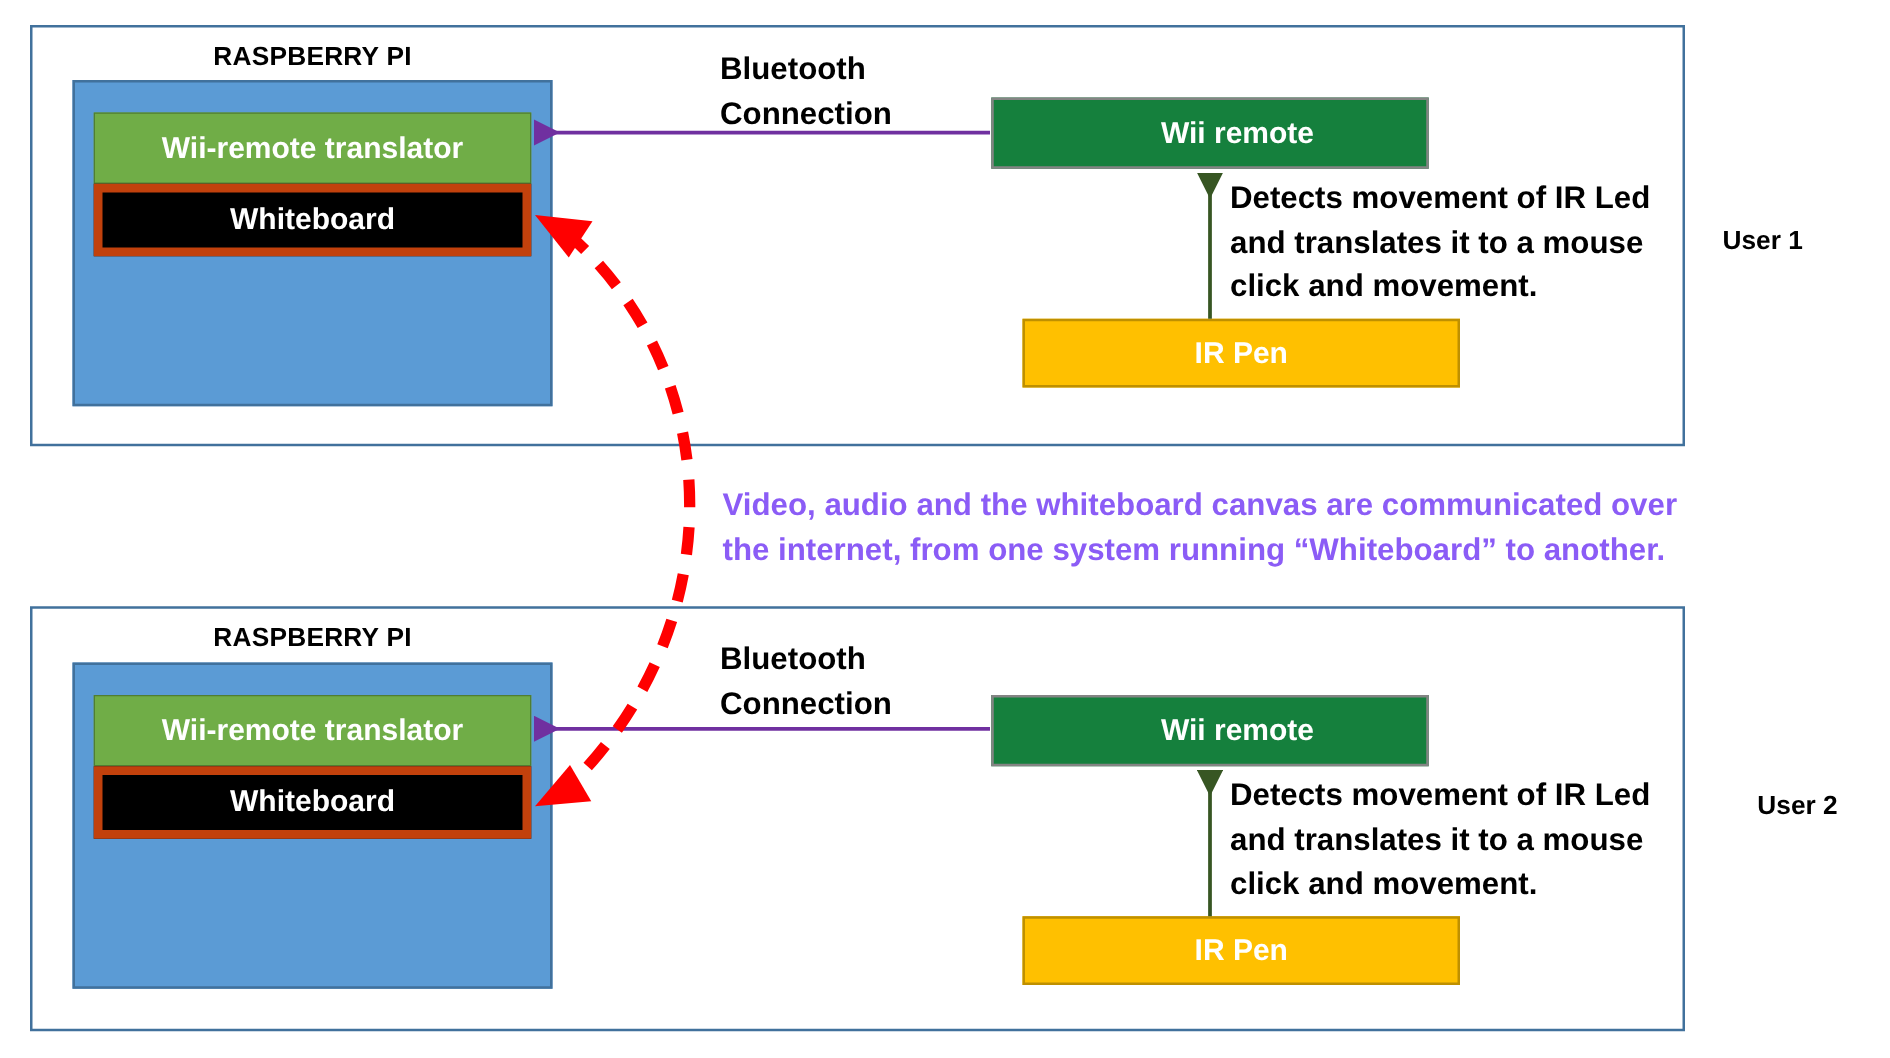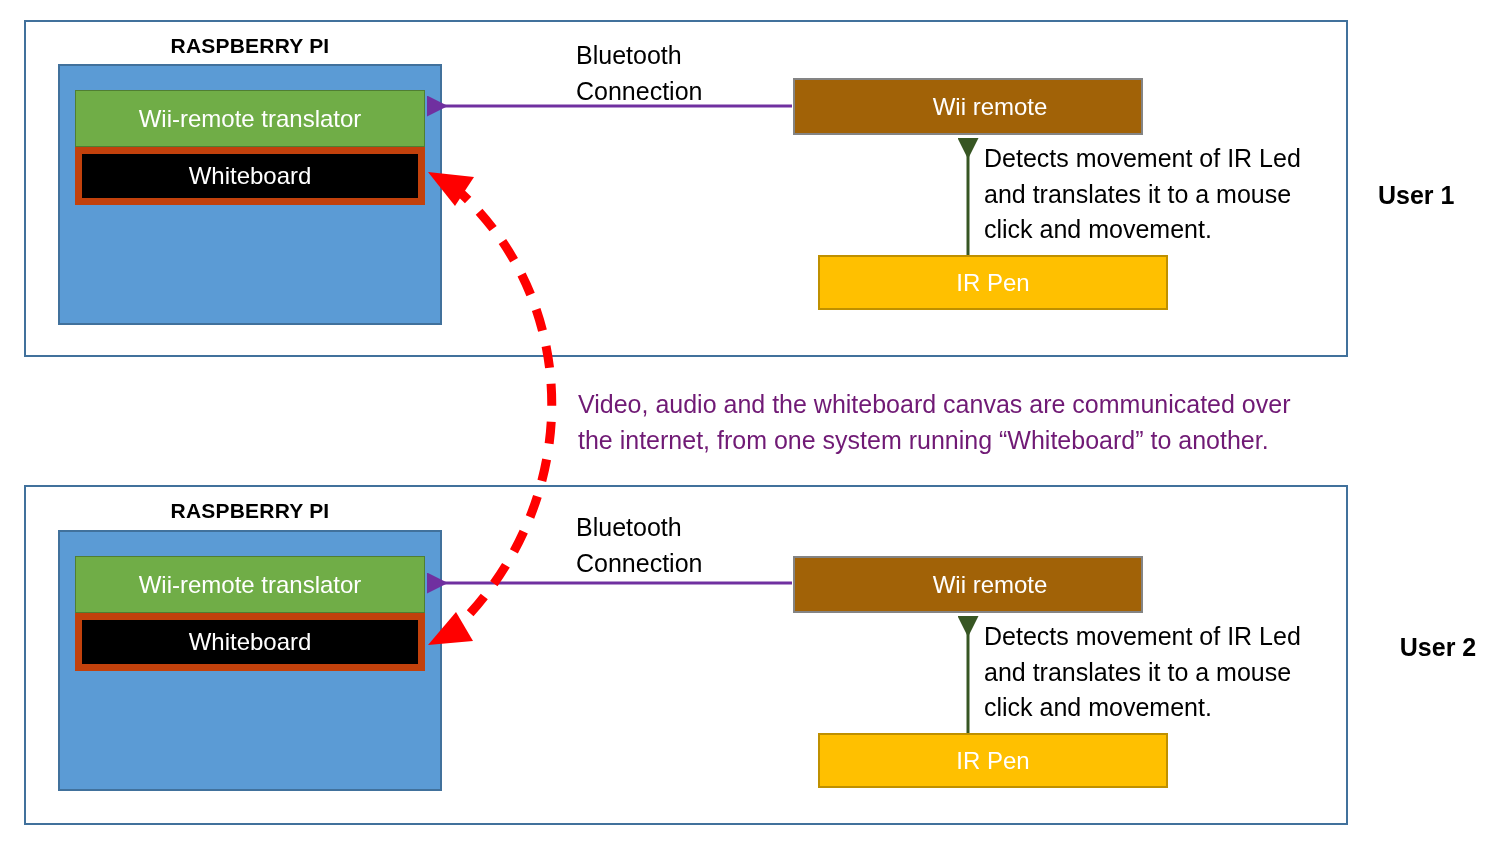--- a/index.html
+++ b/index.html
@@ -13,21 +13,21 @@
     font-family: "Liberation Sans", sans-serif;
     position: relative;
     overflow: hidden;
   }
   #stage {
     position: absolute;
     left: 0; top: 0;
     width: 1512px;
     height: 678px;
   }
-  .abs { position: absolute; box-sizing: border-box; }
+  .abs { position: absolute; box-sizing: border-box; font-weight: bold; }
 
   
   .user-frame {
     border: 2px solid #41719C;
     background: #ffffff;
   }
 
   
   .pi-box {
     background: #5B9BD5;
@@ -52,44 +52,44 @@
   }
   .block-green {
     background: #70AD47;
     border: 1px solid #507E32;
   }
   .block-orange {
     background: #000000;
     border: 7px solid #c2410c;
   }
   .block-gray {
-    background: #a16207;
+    background: #15803d;
     border: 2px solid #848484;
     padding-left: 44px;
   }
   .block-yellow {
     background: #FFC000;
     border: 2px solid #BF9000;
     margin-left: 25px;
   }
 
   .note {
     color: #000000;
     font-size: 25px;
     line-height: 1.42;
     white-space: pre-line;
   }
   .user-label {
     color: #000000;
     font-weight: bold;
-    font-size: 25px;
+    font-size: 21px;
     white-space: nowrap;
   }
   .center-note {
-    color: #701a75;
+    color: #8b5cf6;
     font-size: 25px;
     line-height: 1.42;
     white-space: pre-line;
   }
 
   svg.overlay {
     position: absolute;
     left: 0; top: 0;
     width: 1512px;
     height: 846px;

